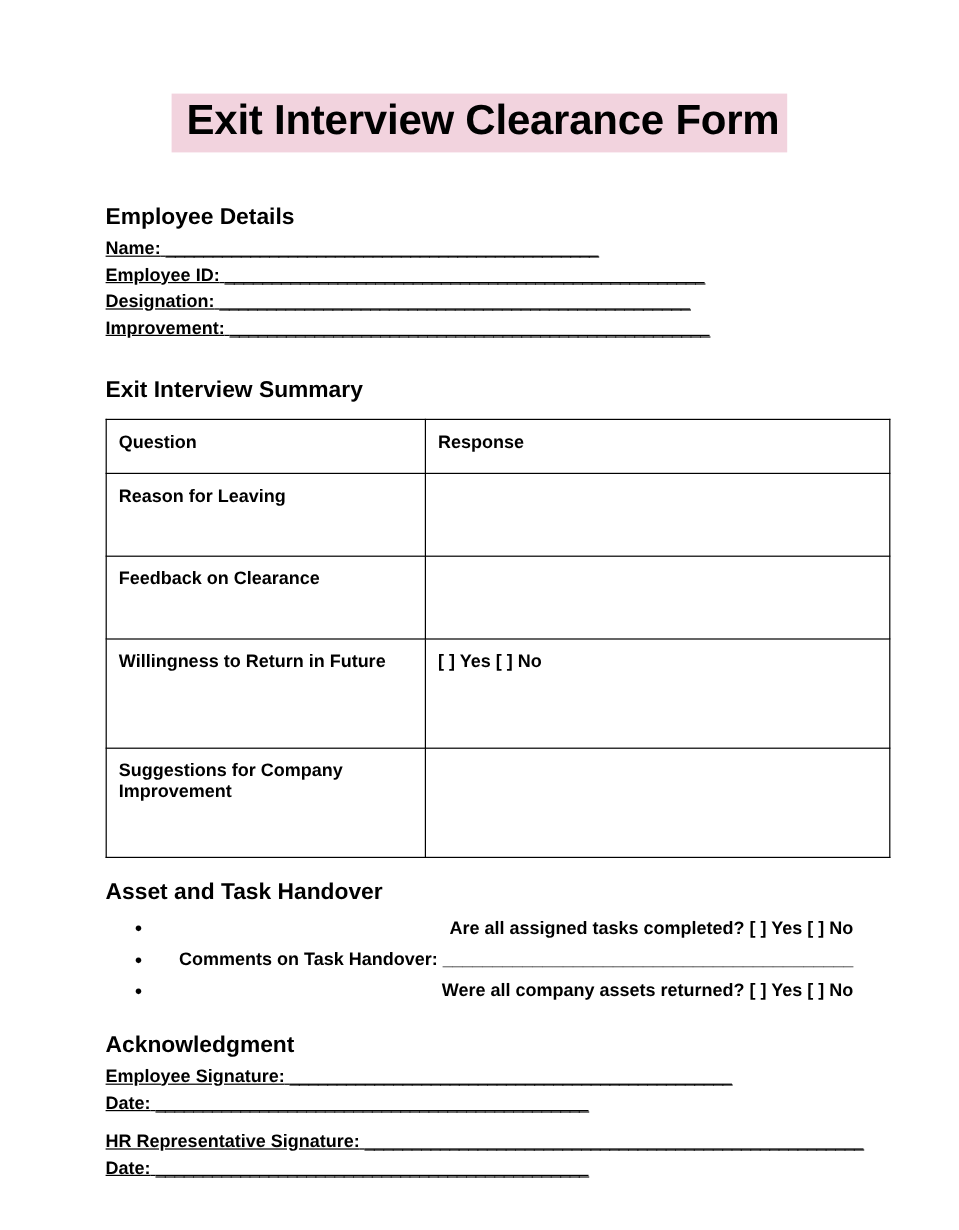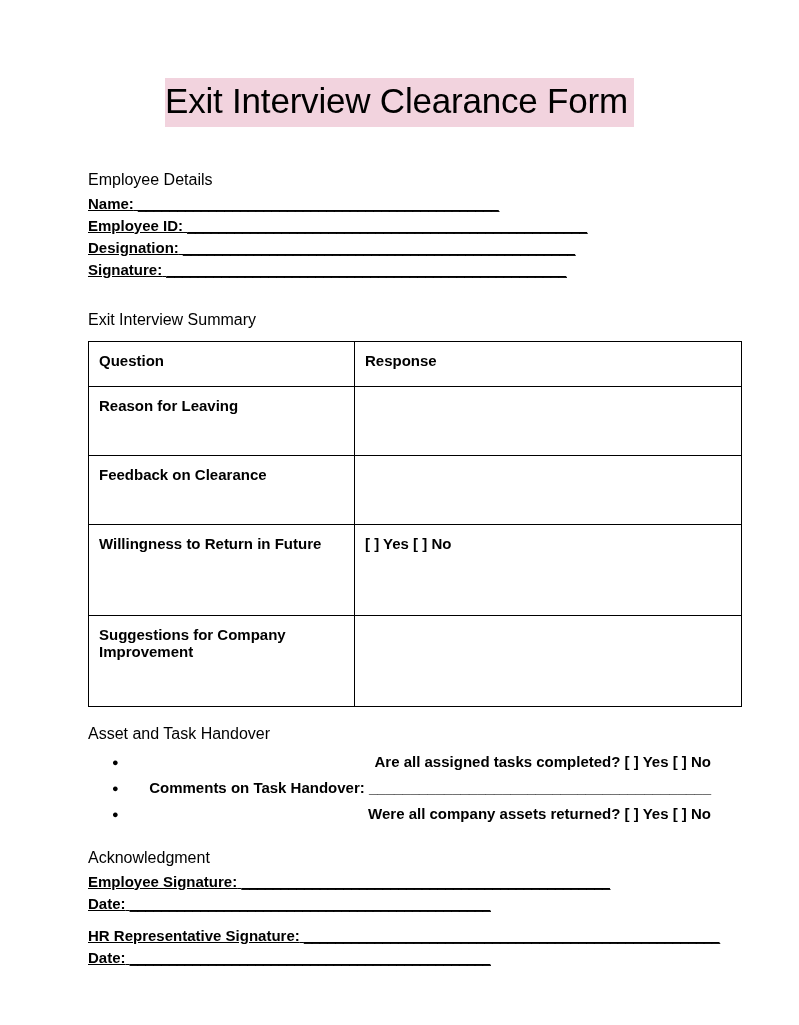--- a/index.html
+++ b/index.html
@@ -23,33 +23,33 @@
     padding: 0;
   }
   .title-wrap {
     margin-top: 78px;
     text-align: center;
   }
   .doc-title {
     display: inline-block;
     background: #f2d3de;
     font-size: 35px;
-    font-weight: normal;
+    font-weight: bold;
     line-height: 1.1;
-    padding: 4px 6px 6px 0;
+    padding: 4px 6px 6px 12px;
     letter-spacing: -0.2px;
   }
   .content {
     padding-left: 88px;
     padding-right: 88px;
     margin-top: 44px;
   }
   .section-head {
-    font-size: 16px;
-    font-weight: normal;
+    font-size: 19px;
+    font-weight: bold;
     margin: 0 0 6px 0;
   }
   .field-line {
     font-size: 15px;
     font-weight: bold;
     margin: 0 0 5px 0;
     white-space: nowrap;
     text-decoration: underline;
   }
   .rule {
@@ -129,21 +129,21 @@
     </div>
     <div class="field-line">
       <span>Employee ID:</span>
       <span class="rule">___________________________________________________</span>
     </div>
     <div class="field-line">
       <span>Designation:</span>
       <span class="rule">__________________________________________________</span>
     </div>
     <div class="field-line">
-      <span>Signature:</span>
+      <span>Improvement:</span>
       <span class="rule">___________________________________________________</span>
     </div>
 
     <div class="gap-lg"></div>
 
     <div class="section-head">Exit Interview Summary</div>
 
     <table class="summary">
       <thead>
         <tr>

